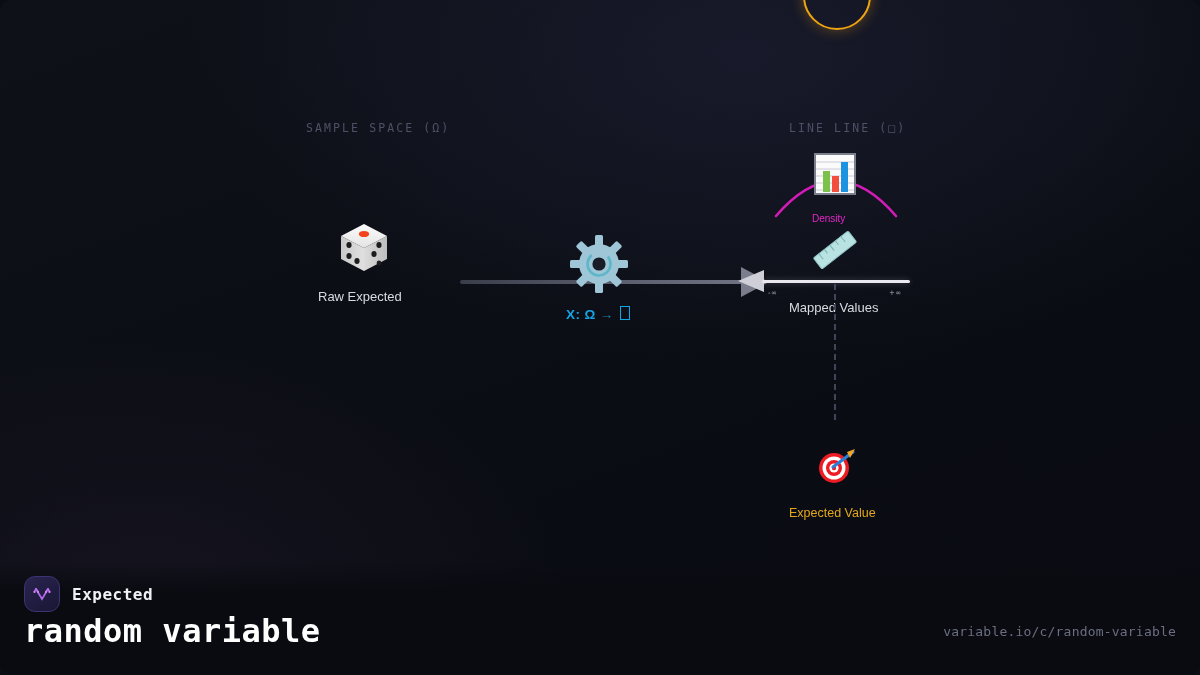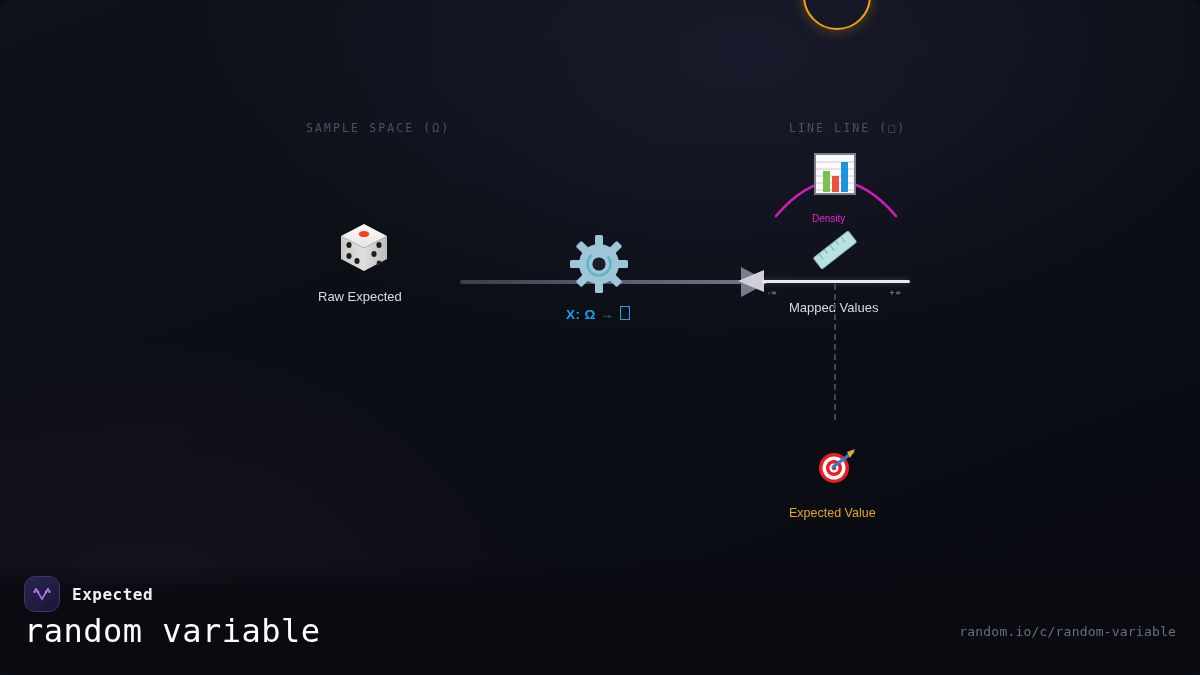--- a/index.html
+++ b/index.html
@@ -208,21 +208,21 @@
     font-weight: bold;
     color: #eef0f6;
     letter-spacing: .5px;
   }
   .page-title {
     position: absolute;
     left: 24px;
     top: 612px;
     font-family: "DejaVu Sans Mono", monospace;
     font-size: 32px;
-    font-weight: normal;
+    font-weight: bold;
     color: #ffffff;
     letter-spacing: .5px;
   }
   .page-url {
     position: absolute;
     right: 24px;
     top: 624px;
     font-family: "DejaVu Sans Mono", monospace;
     font-size: 13px;
     color: #6a6e80;
@@ -371,15 +371,15 @@
           <circle cx="15" cy="9" r="1.1"></circle>
           <circle cx="18.5" cy="9" r="1.1"></circle>
         </g>
       </svg>
     </div>
     <div class="brand-name">Expected</div>
   </div>
 
   <div class="page-title">random variable</div>
 
-  <div class="page-url">random.io/c/random-variable</div>
+  <div class="page-url">variable.io/c/random-variable</div>
 
 </div>
 
 </body></html>

